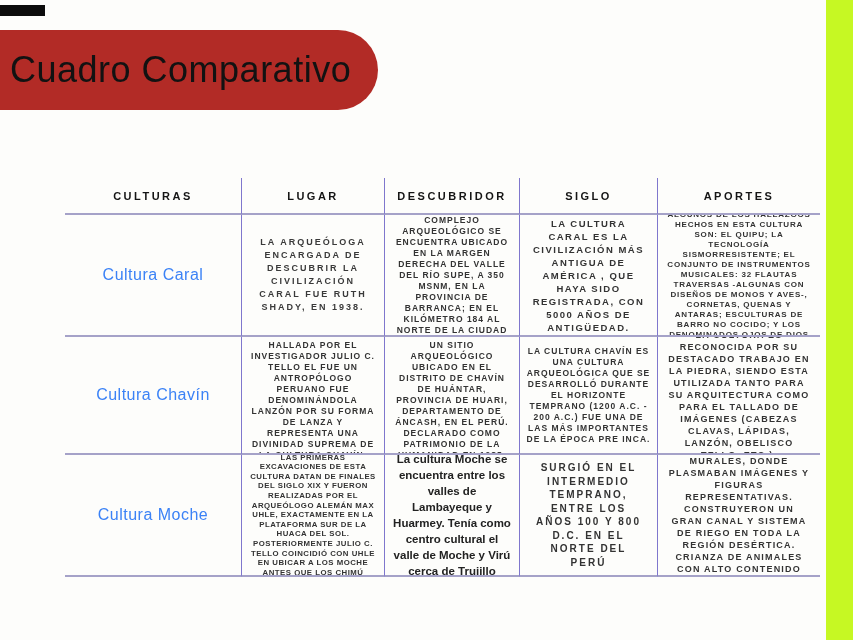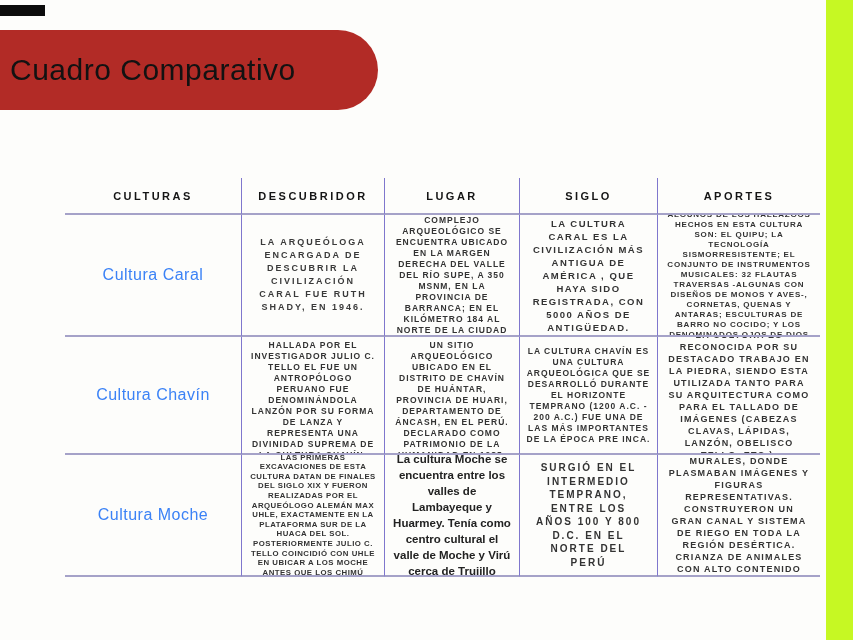--- a/index.html
+++ b/index.html
@@ -13,21 +13,21 @@
   
   .green-stripe{position:absolute;right:0;top:0;width:27px;height:640px;background:var(--accent-green,#c6f823);}
   
   .banner{
     position:absolute;left:0;top:30px;width:378px;height:80px;
     background:var(--banner-red,#b22b26);
     border-radius:0 44px 44px 0;
     display:flex;align-items:center;
   }
   .banner-title{
-    color:#121212;font-size:30px;font-weight:500;letter-spacing:0.5px;
+    color:#121212;font-size:36px;font-weight:500;letter-spacing:0.5px;
     padding-left:10px;white-space:nowrap;
   }
   
   .table{
     position:absolute;left:65px;top:178px;width:755px;height:399px;
     display:grid;
     grid-template-columns:177px 143px 135px 138px 162px;
     grid-template-rows:37px 122px 118px 122px;
   }
   .cell{
@@ -66,27 +66,27 @@
   <div class="black-bar"></div>
   <div class="green-stripe"></div>
 
   <div class="banner">
     <div class="banner-title">Cuadro Comparativo</div>
   </div>
 
   <div class="table">
 
     <div class="cell th vline hline">CULTURAS</div>
+    <div class="cell th vline hline">LUGAR</div>
     <div class="cell th vline hline">DESCUBRIDOR</div>
-    <div class="cell th vline hline">LUGAR</div>
     <div class="cell th vline hline">SIGLO</div>
     <div class="cell th hline">APORTES</div>
 
     <div class="cell culture vline hline">Cultura Caral</div>
-    <div class="cell small desc1 vline hline">LA ARQUEÓLOGA ENCARGADA DE DESCUBRIR LA CIVILIZACIÓN CARAL FUE RUTH SHADY, EN 1946.</div>
+    <div class="cell small desc1 vline hline">LA ARQUEÓLOGA ENCARGADA DE DESCUBRIR LA CIVILIZACIÓN CARAL FUE RUTH SHADY, EN 1938.</div>
     <div class="cell small fs85 vline hline">ESTE IMPRESIONANTE COMPLEJO ARQUEOLÓGICO SE ENCUENTRA UBICADO EN LA MARGEN DERECHA DEL VALLE DEL RÍO SUPE, A 350 MSNM, EN LA PROVINCIA DE BARRANCA; EN EL KILÓMETRO 184 AL NORTE DE LA CIUDAD DE LIMA .</div>
     <div class="cell small fs95 vline hline">LA CULTURA CARAL ES LA CIVILIZACIÓN MÁS ANTIGUA DE AMÉRICA , QUE HAYA SIDO REGISTRADA,  CON 5000 AÑOS DE ANTIGÜEDAD.</div>
     <div class="cell small fs8 hline">ALGUNOS DE LOS HALLAZGOS HECHOS EN ESTA CULTURA SON: EL QUIPU; LA TECNOLOGÍA SISMORRESISTENTE; EL CONJUNTO DE INSTRUMENTOS MUSICALES: 32 FLAUTAS TRAVERSAS -ALGUNAS CON DISEÑOS DE MONOS Y AVES-, CORNETAS, QUENAS Y ANTARAS; ESCULTURAS DE BARRO NO COCIDO; Y LOS DENOMINADOS OJOS DE DIOS</div>
 
     <div class="cell culture vline hline">Cultura Chavín</div>
     <div class="cell small fs85 vline hline">ESTA CULTURA FUE HALLADA POR EL INVESTIGADOR JULIO C. TELLO EL FUE UN ANTROPÓLOGO PERUANO FUE DENOMINÁNDOLA LANZÓN POR SU FORMA DE LANZA Y REPRESENTA UNA DIVINIDAD SUPREMA DE LA CULTURA CHAVÍN.</div>
     <div class="cell small fs85 vline hline">LA CULTURA CHAVÍN ES UN SITIO ARQUEOLÓGICO UBICADO EN EL DISTRITO DE CHAVÍN DE HUÁNTAR, PROVINCIA DE HUARI, DEPARTAMENTO DE ÁNCASH, EN EL PERÚ. DECLARADO COMO PATRIMONIO DE LA HUMANIDAD EN 1985.</div>
     <div class="cell small fs85 vline hline">LA CULTURA CHAVÍN ES UNA CULTURA ARQUEOLÓGICA QUE SE DESARROLLÓ DURANTE EL HORIZONTE TEMPRANO (1200 A.C. - 200 A.C.) FUE UNA DE LAS MÁS IMPORTANTES DE LA ÉPOCA PRE INCA.</div>
     <div class="cell small fs9 hline">LA CULTURA ES RECONOCIDA POR SU DESTACADO TRABAJO EN LA PIEDRA, SIENDO ESTA UTILIZADA TANTO PARA SU ARQUITECTURA COMO PARA EL TALLADO DE IMÁGENES (CABEZAS CLAVAS, LÁPIDAS, LANZÓN, OBELISCO TELLO, ETC.).</div>
 

